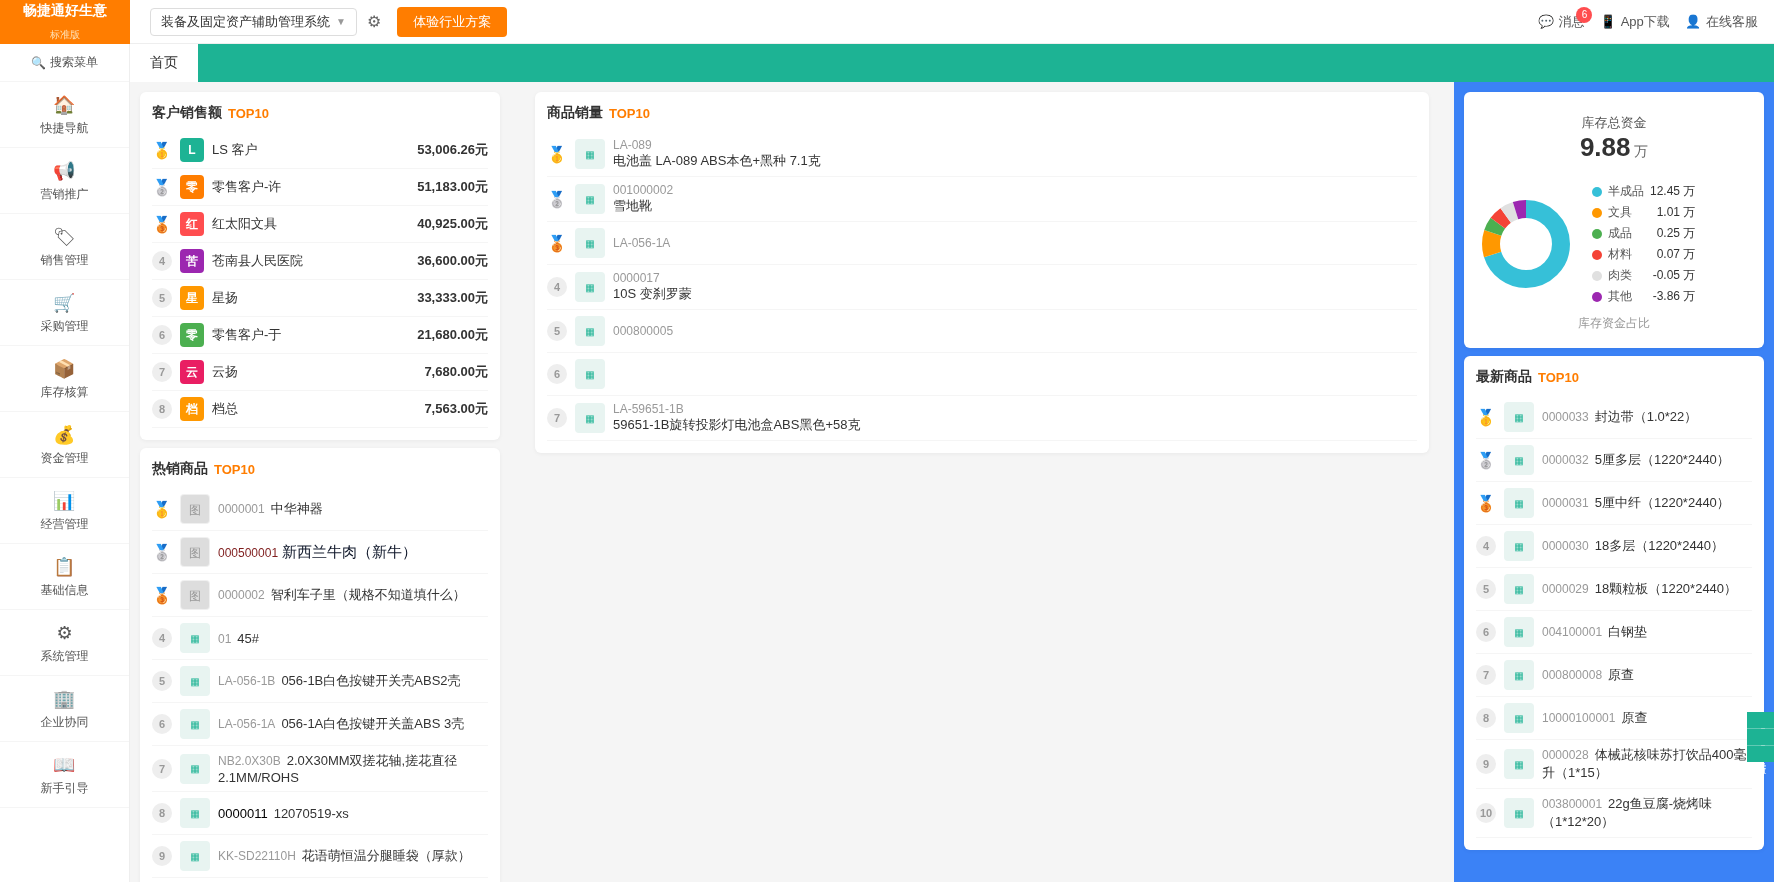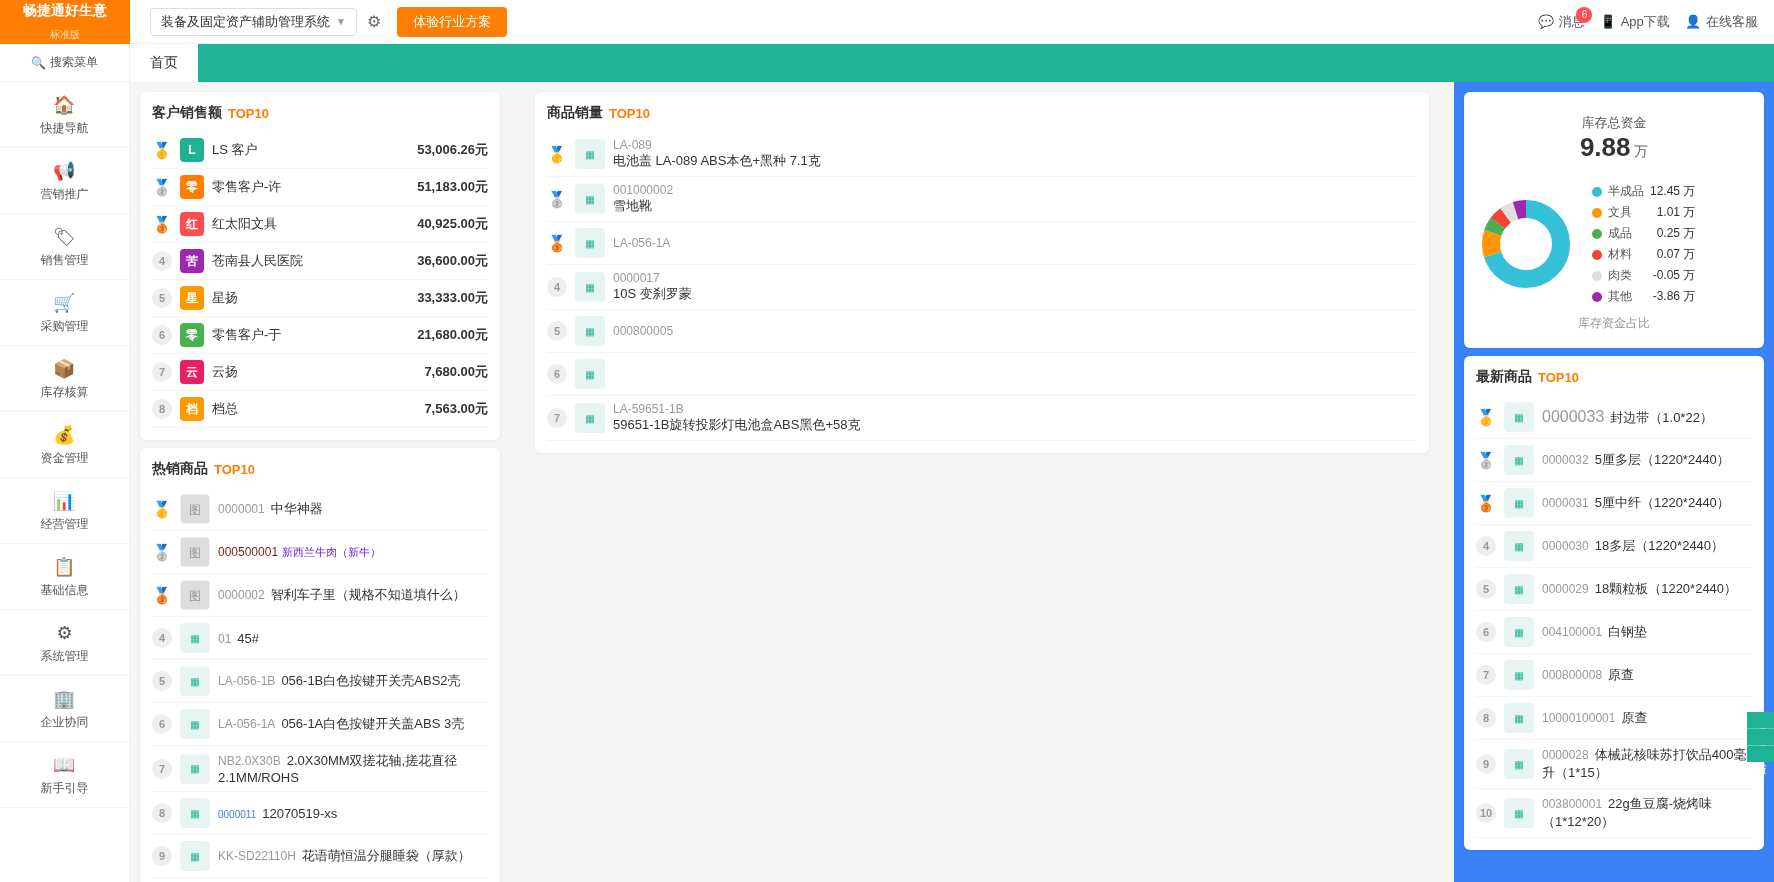--- a/index.html
+++ b/index.html
@@ -501,21 +501,21 @@
                 <div style="flex: 1 1 0%;"><span style="color:#999;font-size:12px;margin-right:6px;">0000001</span><span style="color:#333;font-size:13px;">中华神器</span></div>
               </div>
               <div class="prod-item">
                 <div class="rank-num r2" style="background: none; font-size: 16px;">🥈</div>
                 <div class="prod-thumb" style="background: rgb(240, 240, 240);">
                   <svg width="28" height="28">
                     <rect width="28" height="28" fill="#ddd" rx="3"></rect>
                     <text x="14" y="19" text-anchor="middle" font-size="12" fill="#999">图</text>
                   </svg>
                 </div>
-                <div style="flex: 1 1 0%;"><span style="color:#7f1d1d;font-size:12px;margin-right:4px;">000500001</span><span style="color:#6d28d9;font-size:11px;">新西兰牛肉（新牛）</span></div>
+                <div style="flex: 1 1 0%;"><span style="color:#7f1d1d;font-size:12px;margin-right:4px;">000500001</span><span style="color:#0f172a;font-size:15px;">新西兰牛肉（新牛）</span></div>
               </div>
               <div class="prod-item">
                 <div class="rank-num r3" style="background: none; font-size: 16px;">🥉</div>
                 <div class="prod-thumb" style="background: rgb(240, 240, 240);">
                   <svg width="28" height="28">
                     <rect width="28" height="28" fill="#ddd" rx="3"></rect>
                     <text x="14" y="19" text-anchor="middle" font-size="12" fill="#999">图</text>
                   </svg>
                 </div>
                 <div style="flex: 1 1 0%;"><span style="color:#999;font-size:12px;margin-right:6px;">0000002</span><span style="color:#333;font-size:13px;">智利车子里（规格不知道填什么）</span></div>
@@ -536,21 +536,21 @@
                 <div style="flex: 1 1 0%;"><span style="color:#999;font-size:12px;margin-right:6px;">LA-056-1A</span><span style="color:#333;font-size:13px;">056-1A白色按键开关盖ABS 3壳</span></div>
               </div>
               <div class="prod-item">
                 <div class="rank-num rn">7</div>
                 <div class="prod-thumb">▦</div>
                 <div style="flex: 1 1 0%;"><span style="color:#999;font-size:12px;margin-right:6px;">NB2.0X30B</span><span style="color:#333;font-size:13px;">2.0X30MM双搓花轴,搓花直径2.1MM/ROHS</span></div>
               </div>
               <div class="prod-item">
                 <div class="rank-num rn">8</div>
                 <div class="prod-thumb">▦</div>
-                <div style="flex: 1 1 0%;"><span style="color:#3b82f6;font-size:10px;margin-right:6px;">0000011</span><span style="color:#333;font-size:13px;">12070519-xs</span></div>
+                <div style="flex: 1 1 0%;"><span style="color:#000000;font-size:13px;margin-right:6px;">0000011</span><span style="color:#333;font-size:13px;">12070519-xs</span></div>
               </div>
               <div class="prod-item">
                 <div class="rank-num rn">9</div>
                 <div class="prod-thumb">▦</div>
                 <div style="flex: 1 1 0%;"><span style="color:#999;font-size:12px;margin-right:6px;">KK-SD22110H</span><span style="color:#333;font-size:13px;">花语萌恒温分腿睡袋（厚款）</span></div>
               </div>
             </div>
         </div>
       </div>
 
@@ -674,21 +674,21 @@
 
         <div class="card">
           <div class="card-title">
             <span>最新商品</span>
             <span class="top-label">TOP10</span>
           </div>
           <div id="new-products-list">
               <div class="prod-item">
                 <div class="rank-num r1" style="background: none; font-size: 16px;">🥇</div>
                 <div class="prod-thumb">▦</div>
-                <div style="flex: 1 1 0%;"><span style="color:#999;font-size:16px;margin-right:6px;">0000033</span><span style="color:#333;font-size:13px;">封边带（1.0*22）</span></div>
+                <div style="flex: 1 1 0%;"><span style="color:#999;font-size:12px;margin-right:6px;">0000033</span><span style="color:#333;font-size:13px;">封边带（1.0*22）</span></div>
               </div>
               <div class="prod-item">
                 <div class="rank-num r2" style="background: none; font-size: 16px;">🥈</div>
                 <div class="prod-thumb">▦</div>
                 <div style="flex: 1 1 0%;"><span style="color:#999;font-size:12px;margin-right:6px;">0000032</span><span style="color:#333;font-size:13px;">5厘多层（1220*2440）</span></div>
               </div>
               <div class="prod-item">
                 <div class="rank-num r3" style="background: none; font-size: 16px;">🥉</div>
                 <div class="prod-thumb">▦</div>
                 <div style="flex: 1 1 0%;"><span style="color:#999;font-size:12px;margin-right:6px;">0000031</span><span style="color:#333;font-size:13px;">5厘中纤（1220*2440）</span></div>

